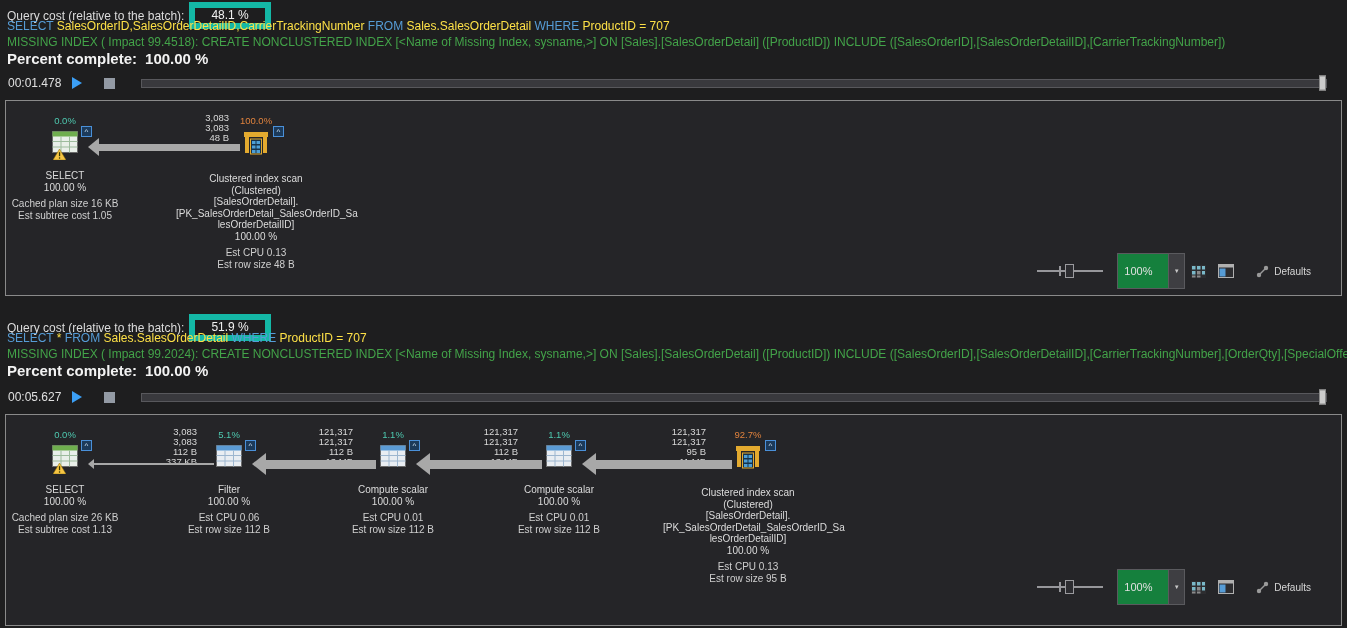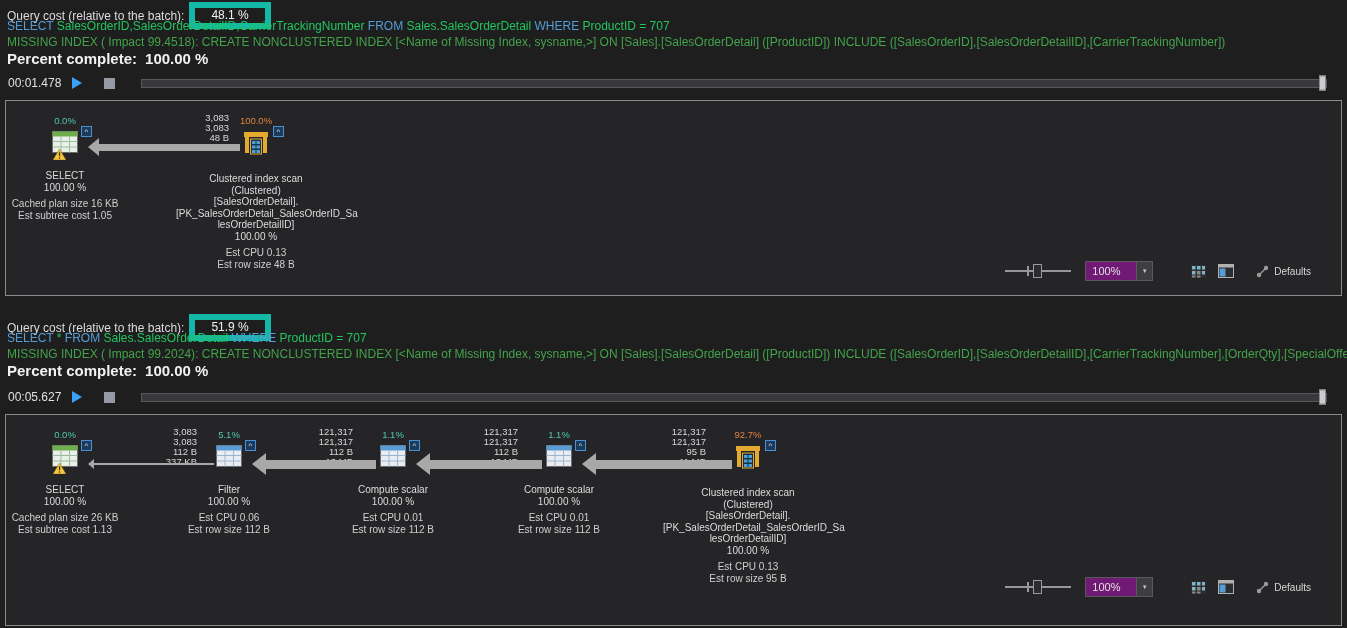--- a/index.html
+++ b/index.html
@@ -3,21 +3,21 @@
 <meta charset="utf-8">
 <style>
   *{margin:0;padding:0;box-sizing:border-box}
   html,body{width:1347px;height:628px;background:#1e1e1f;font-family:"Liberation Sans",sans-serif;color:#d6d6d6;overflow:hidden}
   .screen{position:relative;width:1347px;height:628px}
   .absline{position:absolute;left:7px;white-space:nowrap}
   .cost-line{font-size:12px;color:#dcdcdc;display:flex;align-items:center;gap:5px}
   .cost-box{border:6px solid #14b8a6;padding:0 16px;font-size:12px;line-height:15px;color:#f0f0f0}
   .sql-line{font-size:12px;color:#d8d8d8}
   .kw{color:#569cd6}
-  .plain{color:#22c55e}
+  .plain{color:#fde047}
   .missing{font-size:12px;color:#43a349;right:0;overflow:hidden}
   .percentline{font-size:15px;font-weight:700;color:#f2f2f2}
   .percentline .pv{margin-left:8px}
   .timer{position:absolute;left:8px;right:20px;height:18px;display:flex;align-items:center}
   .elapsed{font-size:12px;width:64px;color:#e0e0e0}
   .play{width:0;height:0;border-top:6px solid transparent;border-bottom:6px solid transparent;border-left:10px solid #3b9ff5;margin-right:22px;cursor:pointer}
   .stop{width:11px;height:11px;background:#939aa4;margin-right:26px;cursor:pointer}
   .ptrack{position:relative;flex:1;height:9px;background:#39393d;border:1px solid #58585c}
   .phandle{position:absolute;right:0;top:50%;transform:translateY(-50%);width:7px;height:15px;background:#cccccc;border:1px solid #8a8a8a}
   .panel{position:absolute;left:5px;right:5px;background:#252528;border:1px solid #8a8a8a}
@@ -32,21 +32,21 @@
   .ndet{margin-top:5px;white-space:pre-line;color:#cfcfcf}
   .elabels{position:absolute;text-align:right;font-size:9.5px;line-height:10px;white-space:pre-line;color:#d8d8d8}
   .arrow{position:absolute;display:flex;align-items:center;cursor:pointer}
   .ahead{width:0;height:0;border-top:var(--hh) solid transparent;border-bottom:var(--hh) solid transparent;border-right:calc(var(--hh)*1.3) solid #a8a8a8}
   .abody{flex:1;height:var(--th);background:#a8a8a8}
   .zoombar{position:absolute;display:flex;align-items:center;height:20px}
   .zslider{position:relative;width:66px;height:18px;margin-right:14px;cursor:pointer}
   .ztrack{position:absolute;left:0;right:0;top:8px;height:2px;background:#97979b}
   .ztick{position:absolute;left:22px;top:4px;width:2px;height:10px;background:#97979b}
   .zhandle{position:absolute;left:28px;top:2px;width:9px;height:14px;background:#2c2c30;border:1px solid #9a9a9e}
-  .zcombo{display:flex;align-items:stretch;width:68px;height:20px;background:#701a75;border:1px solid #5a5a5e;margin-right:38px;cursor:pointer}
+  .zcombo{display:flex;align-items:stretch;width:68px;height:36px;background:#15803d;border:1px solid #5a5a5e;margin-right:6px;cursor:pointer}
   .zval{flex:1;padding-left:6px;font-size:11px;color:#e0e0e0;display:flex;align-items:center}
   .zarrow{width:16px;display:flex;align-items:center;justify-content:center;font-size:6px;color:#c8c8c8;background:#3e3e42;border-left:1px solid #5a5a5e}
   .tbtn{margin-right:12px;cursor:pointer;display:inline-flex}
   .defaults{display:flex;align-items:center;gap:5px;margin-left:10px;font-size:10px;color:#d6d6d6;cursor:pointer}
 </style>
 </head>
 <body>
 
 <div class="screen">
 

